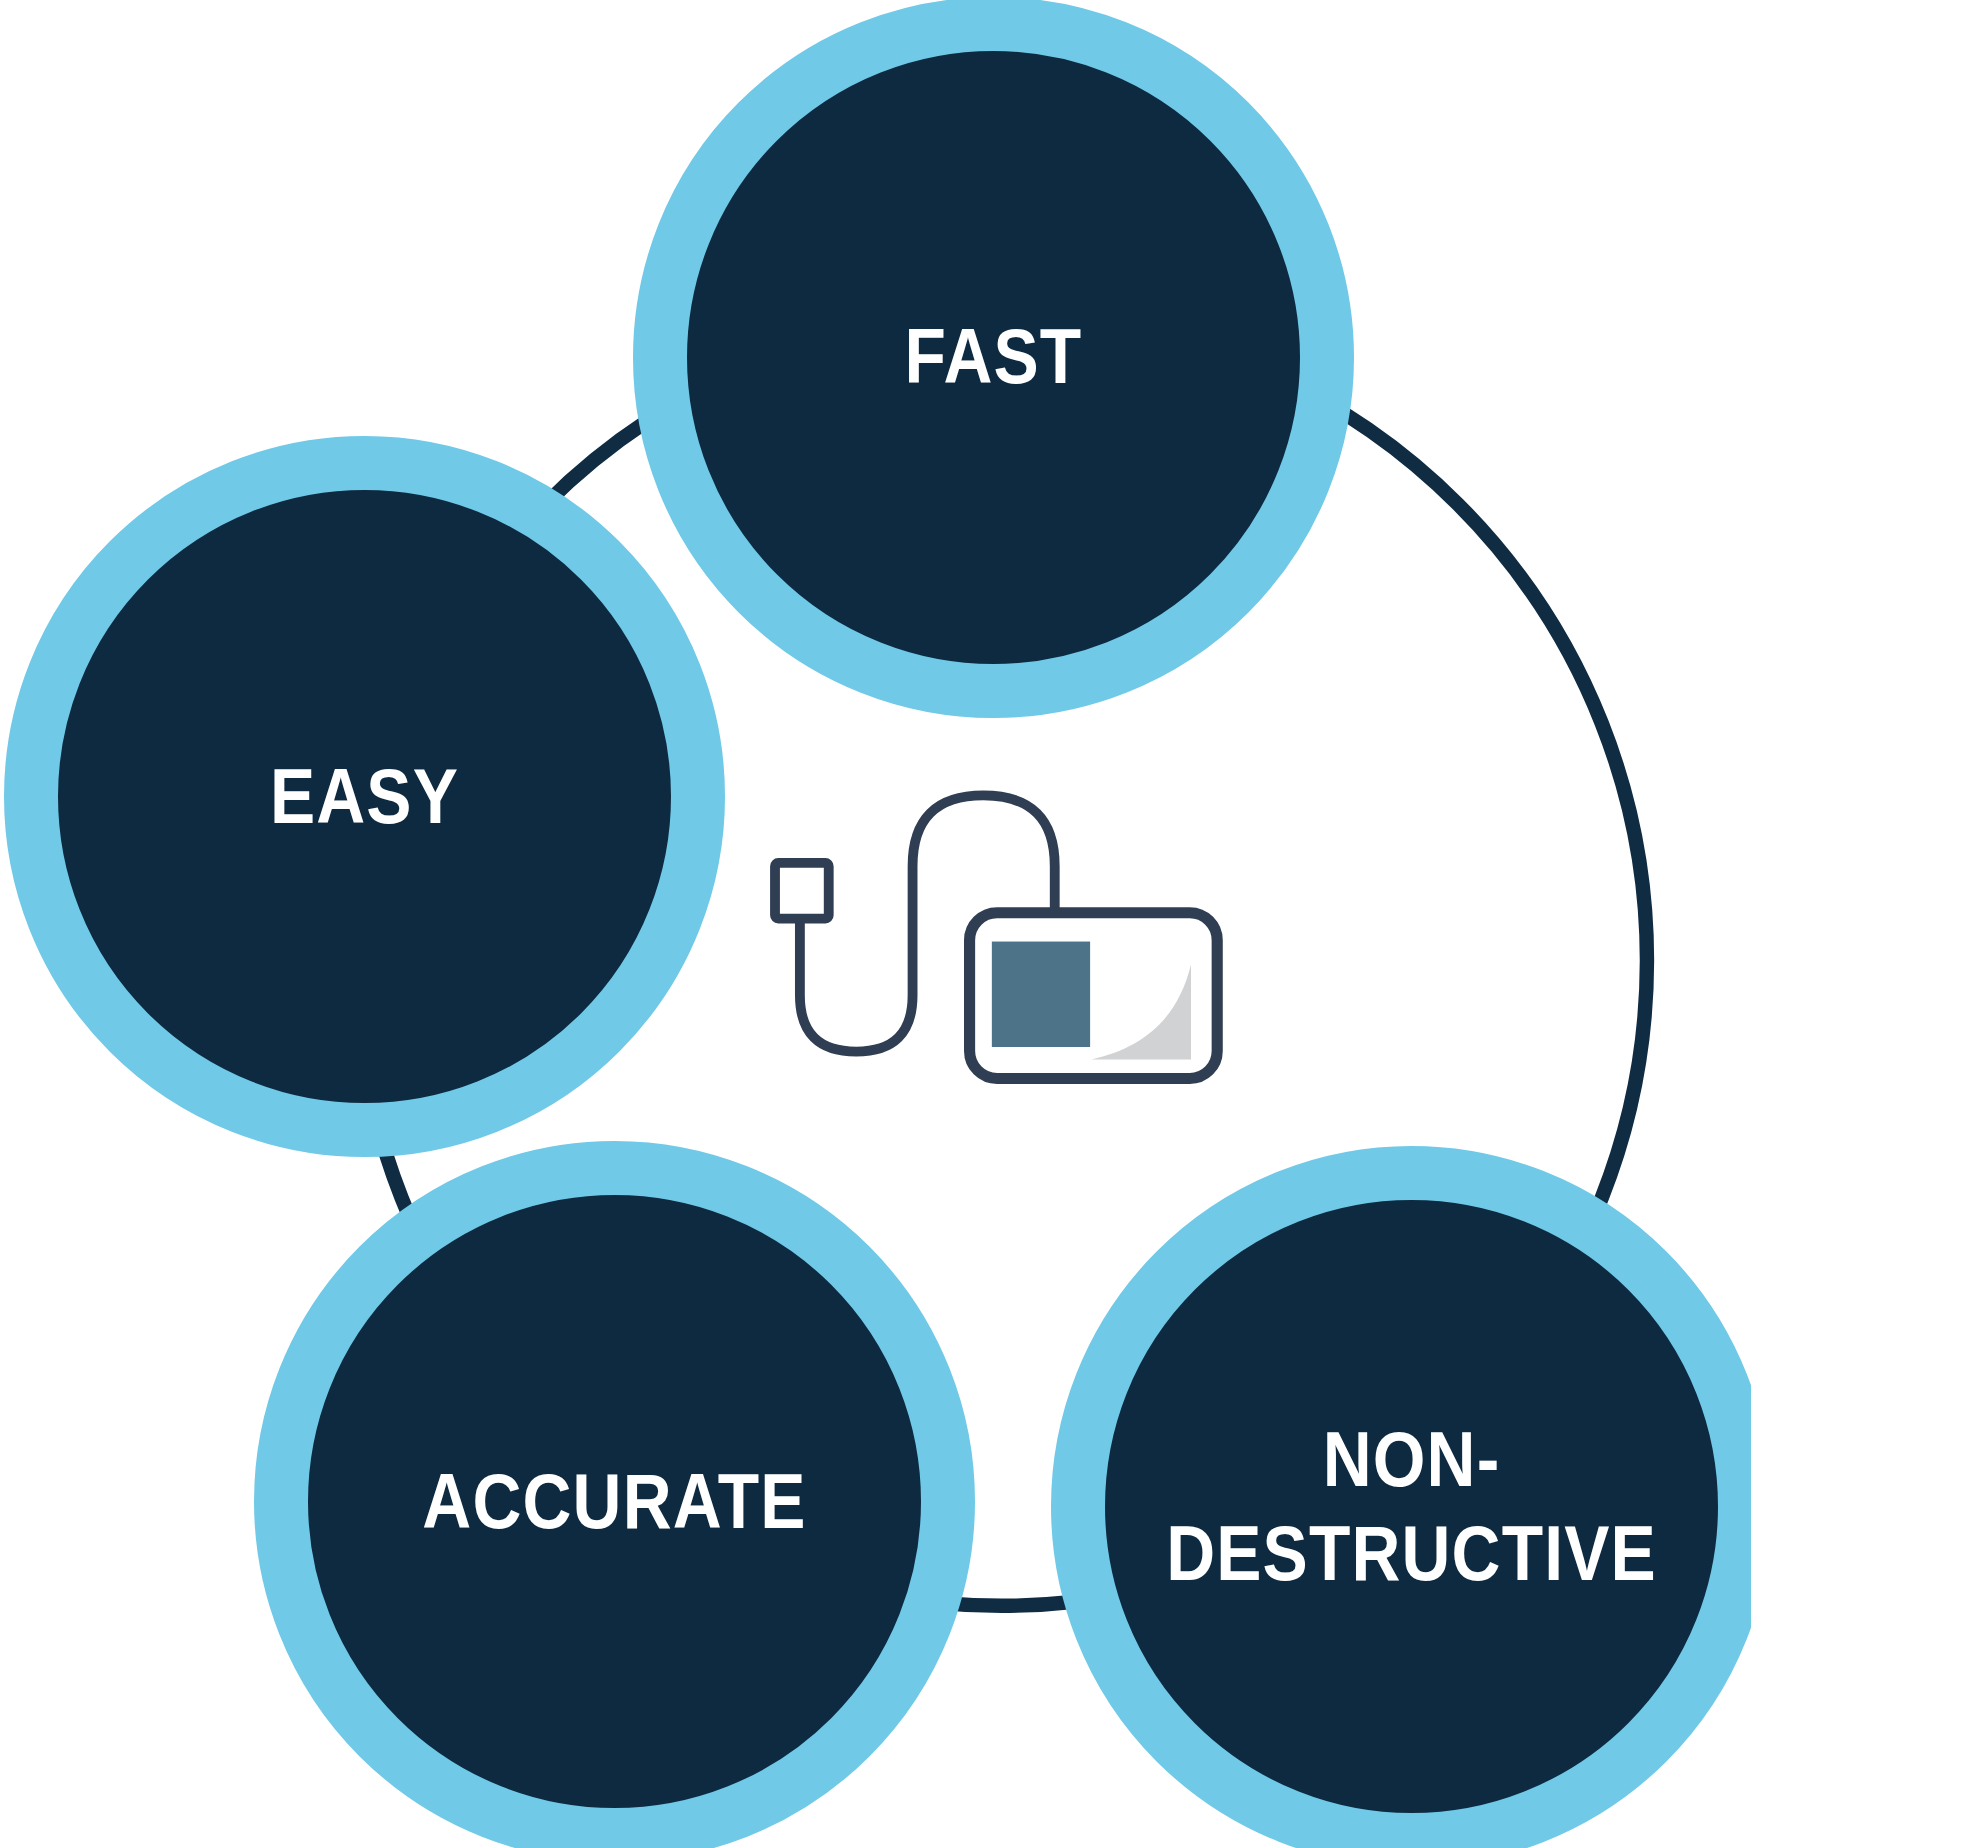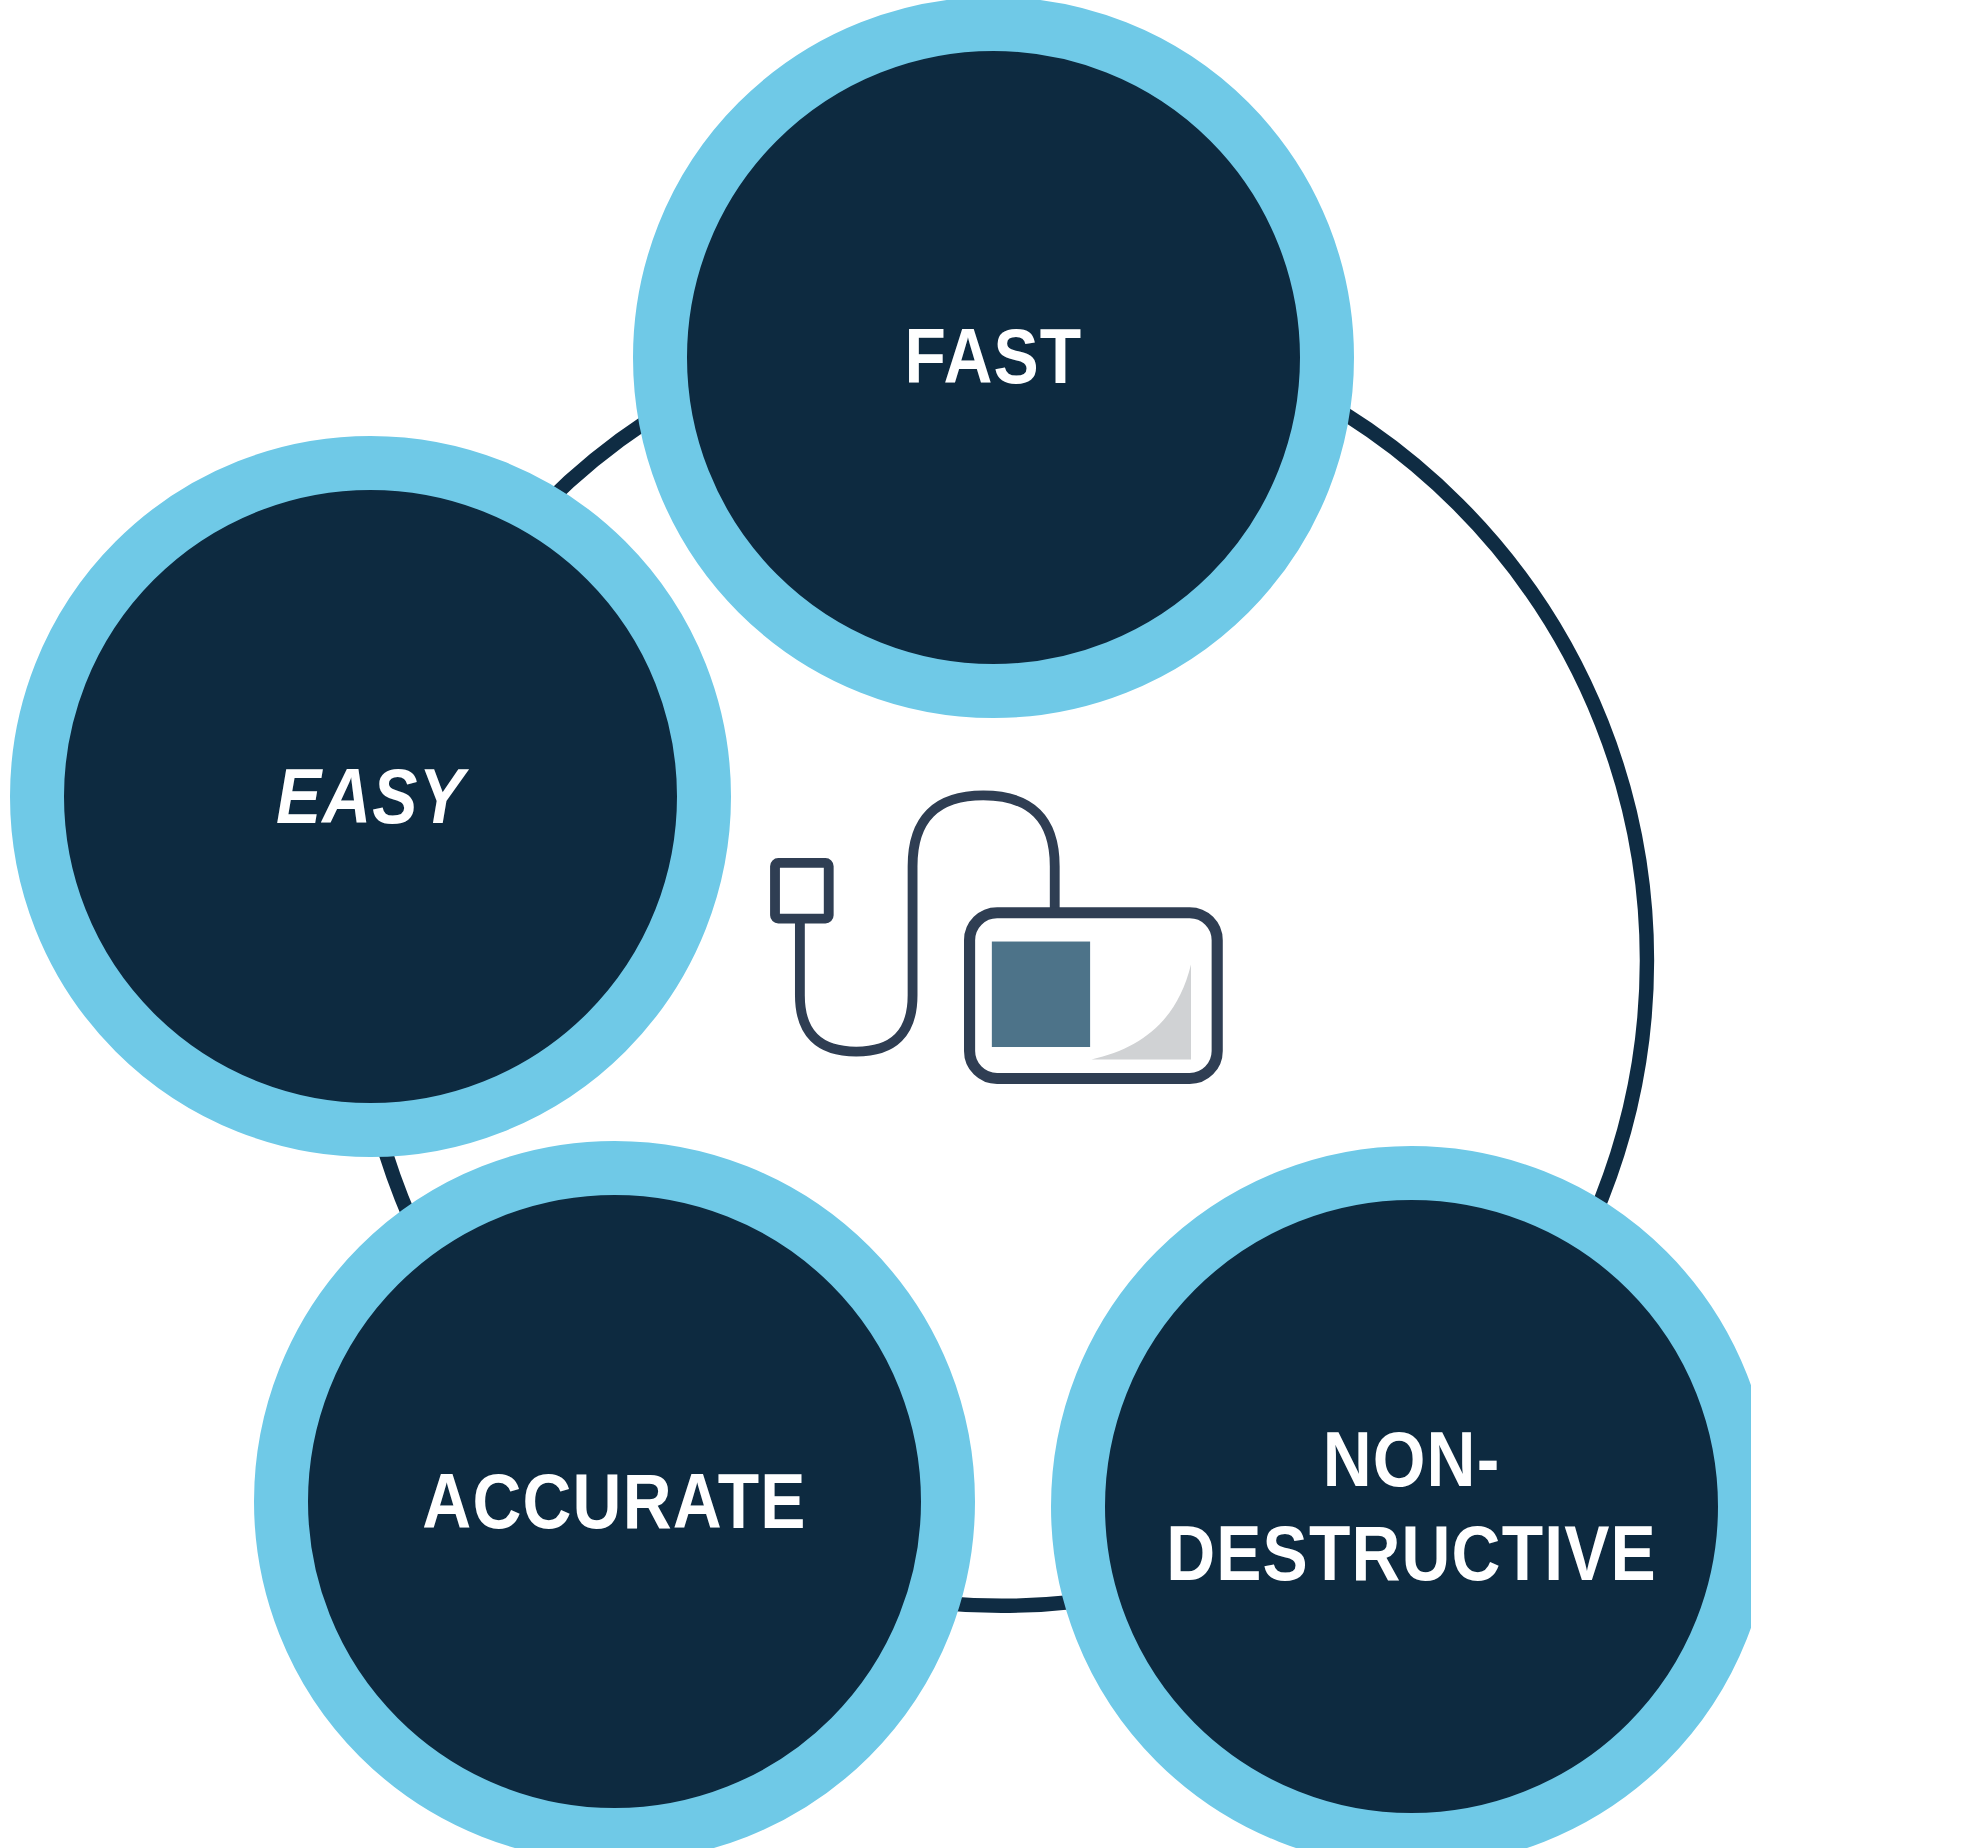--- a/index.html
+++ b/index.html
@@ -69,21 +69,21 @@
     text-align: center;
     color: var(--label-color);
     font-weight: 700;
     font-size: 77px;
     letter-spacing: 1.3px;
     line-height: 1.22;
     transform: scaleX(0.88);
     transform-origin: center;
   }
   #c-fast      { left:  633px; top:   -3.3px; }
-  #c-easy      { left:    10px; top:  436px; font-style: italic; }
+  #c-easy      { left:    4px; top:  436px; }
   #c-connected { left: 1262px; top:  459px; }
   #c-accurate  { left:  254px; top: 1141px; }
   #c-nond      { left: 1051px; top: 1146px; }
 </style>
 </head>
 <body>
 
 <div class="canvas">
 
   <svg class="art" viewBox="0 0 3030 2822" aria-hidden="true">

